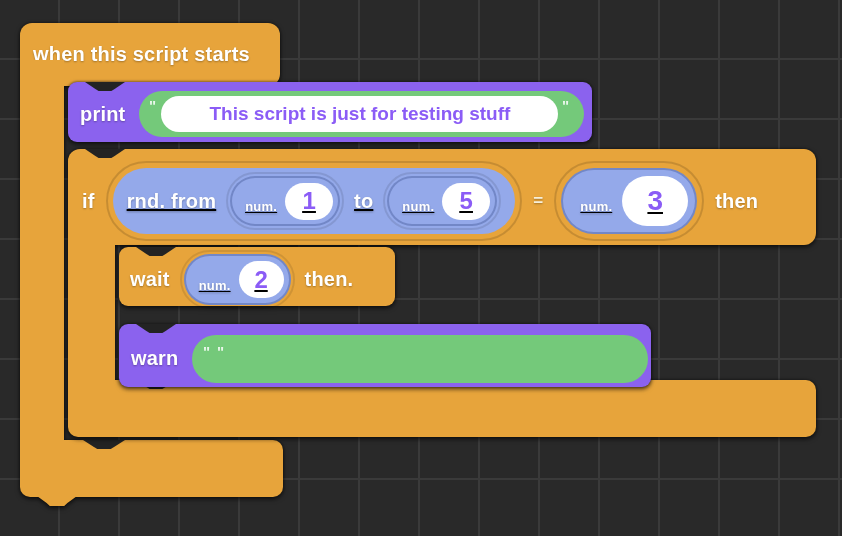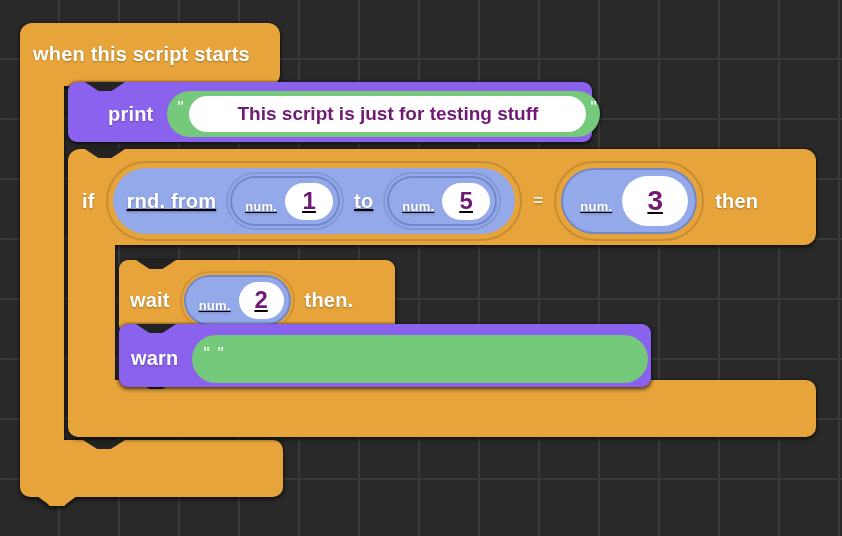--- a/index.html
+++ b/index.html
@@ -25,21 +25,21 @@
   .tab{position:absolute;bottom:-9px;left:17px;width:40px;height:10px;background:#E7A43B;
     clip-path:polygon(0 0,100% 0,76% 70%,68% 100%,32% 100%,24% 70%);}
   .row{display:flex;align-items:center;height:100%;}
   
   .socket{border:2px solid rgba(0,0,0,0.14);border-radius:999px;padding:5px;display:flex;align-items:center;text-decoration:underline;}
   .socket.sm{padding:2px;border-color:rgba(0,0,0,0.10);}
   .oval{background:#94A9EA;border-radius:999px;display:flex;align-items:center;}
   .num-oval{border:2px solid rgba(35,55,120,0.30);height:46px;padding:0 5px 0 13px;gap:8px;}
   .num-oval .lbl{font-size:13px;margin-top:11px;}
   .pill{background:#ffffff;border-radius:999px;display:flex;align-items:center;justify-content:center;
-    color:#701a75;font-weight:700;}
+    color:#8b5cf6;font-weight:700;}
   .pill.num{width:48px;height:37px;font-size:24px;}
   .str-oval{background:#74C97A;border-radius:999px;display:flex;align-items:center;height:46px;}
   .quote{color:rgba(255,255,255,0.85);font-size:15px;font-weight:700;align-self:flex-start;
     margin-top:6px;width:14px;text-align:center;}
   .str-pill{height:36px;font-size:19px;padding:0 14px;justify-content:center;white-space:nowrap;}
 </style>
 </head>
 <body>
 
 <div class="workspace">
@@ -53,21 +53,21 @@
     <div class="seg orange" style="left:20px;top:60px;width:44px;height:385px;"></div>
     <div class="seg orange" style="left:20px;top:440px;width:263px;height:57px;border-radius:0 10px 10px 10px;">
       <div class="notch" style="left:63px;width:42px;"></div>
       <div class="tab"></div>
     </div>
   </div>
 
   <div class="group">
     <div class="block purple" style="left:68px;top:82px;width:524px;height:60px;border-radius:9px;">
       <div class="notch"></div>
-      <div class="row" style="padding:2px 0 0 12px;gap:14px;margin-left:28px;">
+      <div class="row" style="padding:2px 0 0 12px;gap:14px;">
         <span class="lbl">print</span>
         <div class="str-oval" style="width:445px;">
           <span class="quote" style="margin-left:6px;">"</span>
           <div class="pill str-pill" style="width:397px;box-sizing:border-box;margin-left:2px;">This script is just for testing stuff</div>
           <span class="quote">"</span>
         </div>
       </div>
     </div>
   </div>
 
@@ -106,21 +106,21 @@
         <span class="lbl">then</span>
       </div>
     </div>
     <div class="seg orange" style="left:68px;top:240px;width:47px;height:145px;"></div>
     <div class="seg orange" style="left:68px;top:380px;width:748px;height:57px;border-radius:0 10px 10px 10px;">
       <div class="notch" style="left:68px;"></div>
     </div>
   </div>
 
   <div class="group">
-    <div class="block orange" style="left:119px;top:260px;width:276px;height:74px;border-radius:9px;">
+    <div class="block orange" style="left:119px;top:247px;width:276px;height:59px;border-radius:9px;">
       <div class="notch"></div>
       <div class="row" style="padding:3px 0 0 11px;gap:10px;">
         <span class="lbl">wait</span>
         <div class="socket sm">
           <div class="oval num-oval" style="height:47px;">
             <span class="lbl">num.</span>
             <div class="pill num" style="width:45px;">2</div>
           </div>
         </div>
         <span class="lbl">then.</span>

